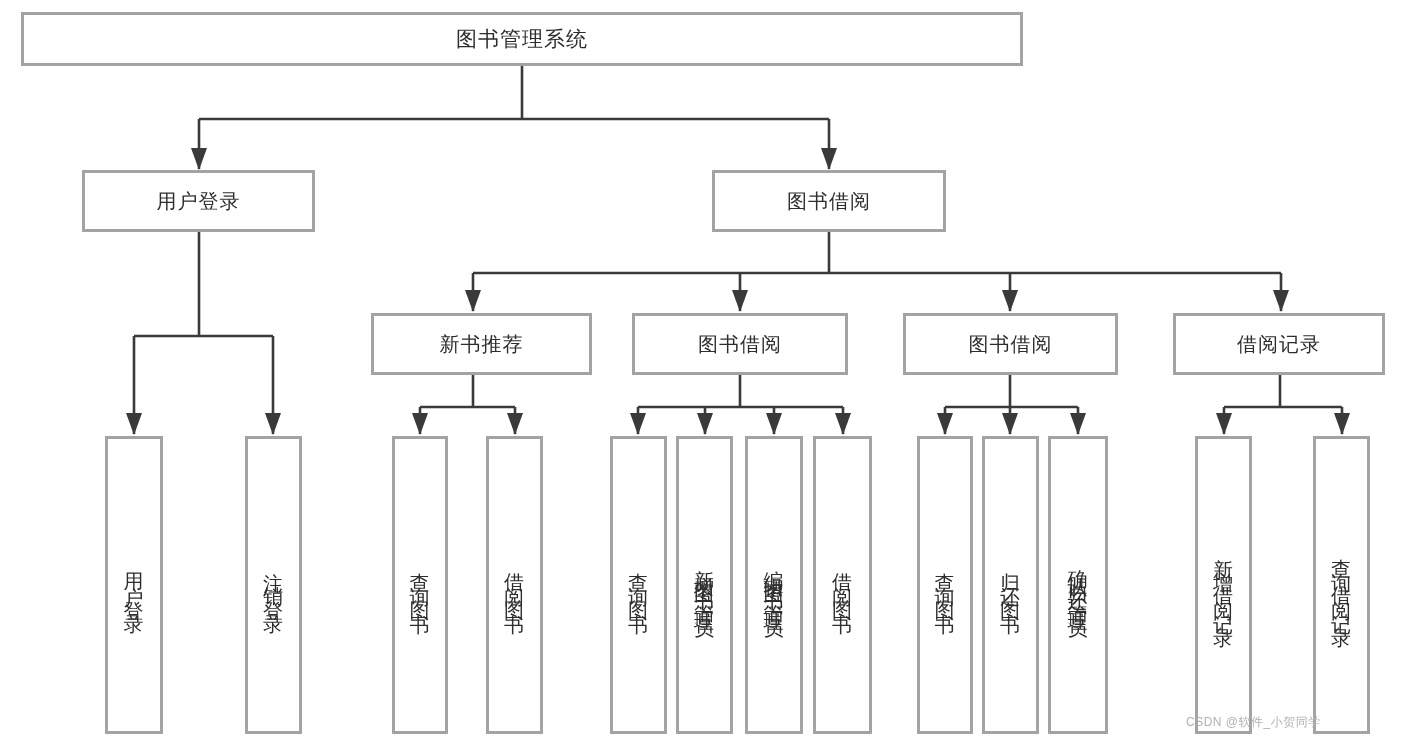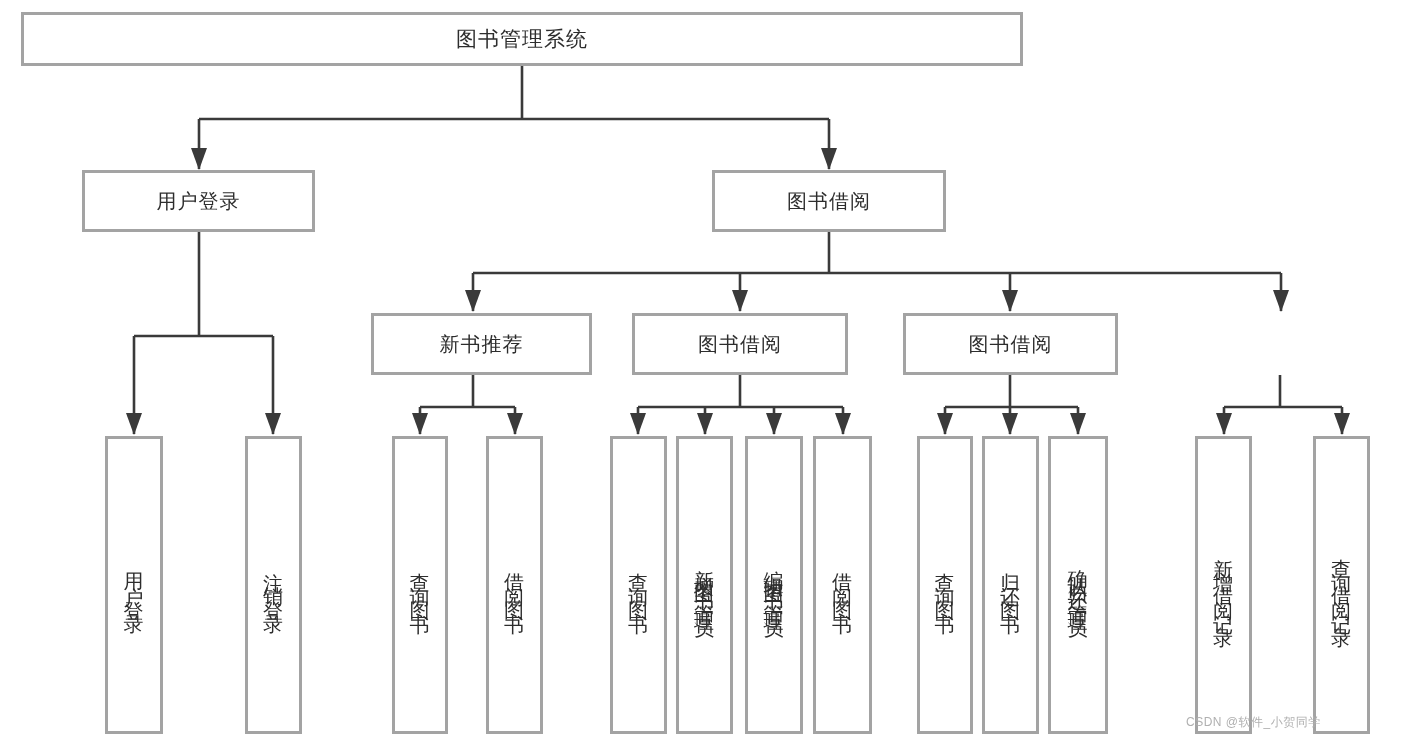--- a/index.html
+++ b/index.html
@@ -98,20 +98,21 @@
   </svg>
 
   <div class="box title" style="left:21px;top:12px;width:1002px;height:54px;">图书管理系统</div>
 
   <div class="box branch" style="left:82px;top:170px;width:233px;height:62px;">用户登录</div>
   <div class="box branch" style="left:712px;top:170px;width:234px;height:62px;">图书借阅</div>
 
   <div class="box branch" style="left:363px;top:313px;width:221px;height:62px;margin-left:8px;">新书推荐</div>
   <div class="box branch" style="left:632px;top:313px;width:216px;height:62px;">图书借阅</div>
   <div class="box branch" style="left:903px;top:313px;width:215px;height:62px;">图书借阅</div>
+  <div class="box branch" style="left:1173px;top:313px;width:212px;height:62px;">借阅记录</div>
 
   <div class="box leaf short" style="left:105px;top:436px;width:58px;height:298px;">
     <span>用户登录</span>
     </div>
   <div class="box leaf short" style="left:245px;top:436px;width:57px;height:298px;">
     <span>注销登录</span>
     </div>
 
   <div class="box leaf short" style="left:392px;top:436px;width:56px;height:298px;">
     <span>查询图书</span>

